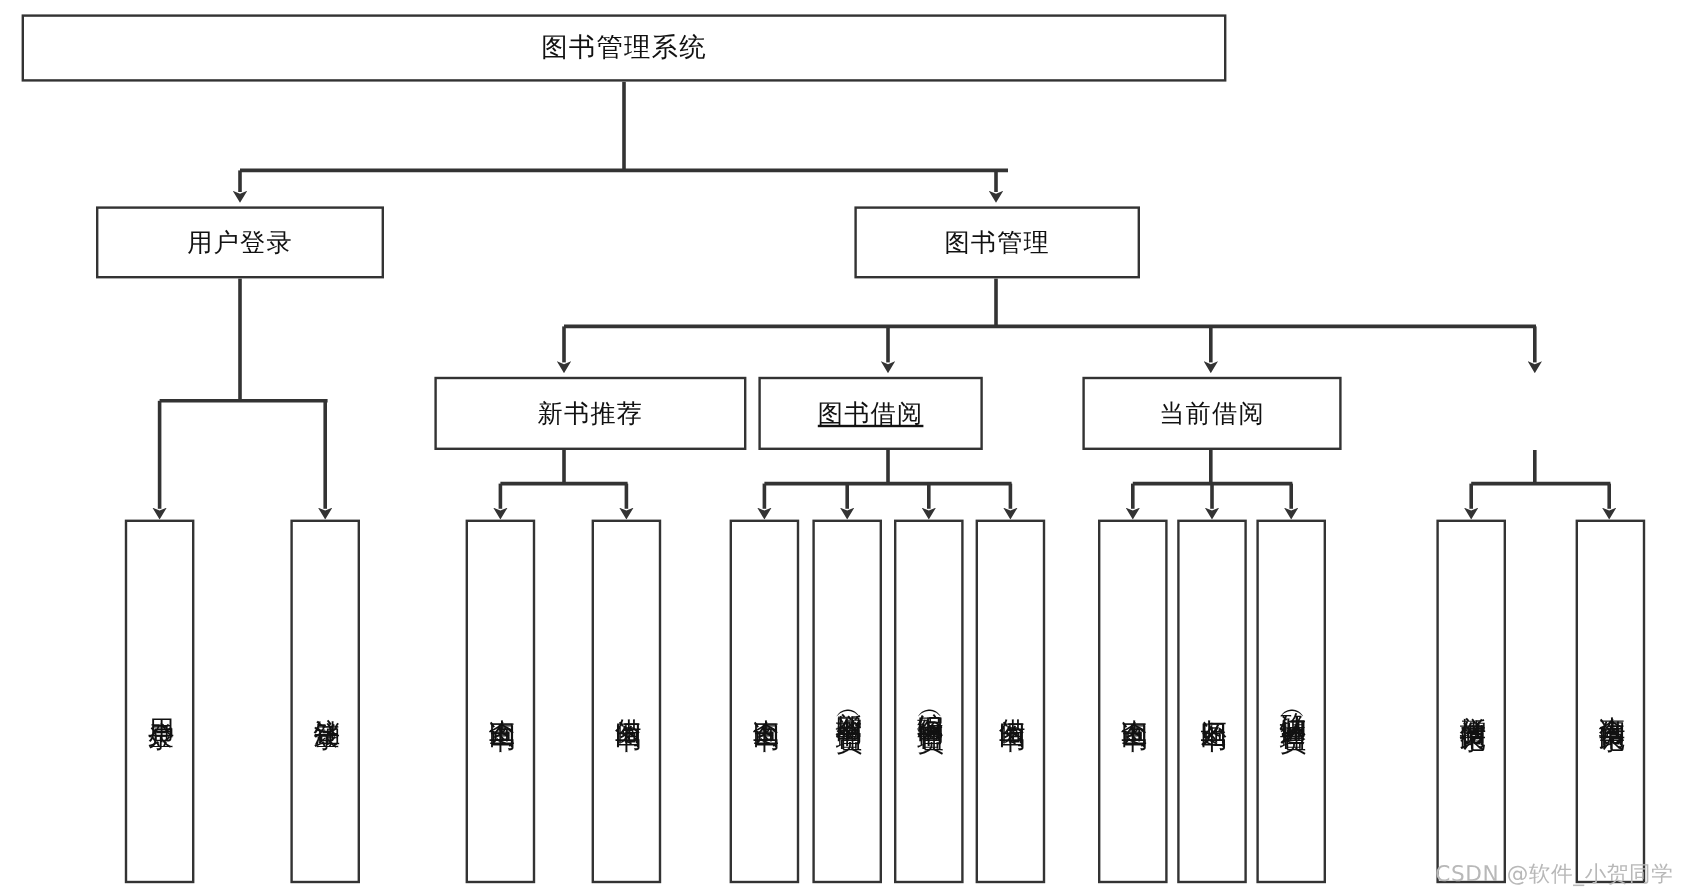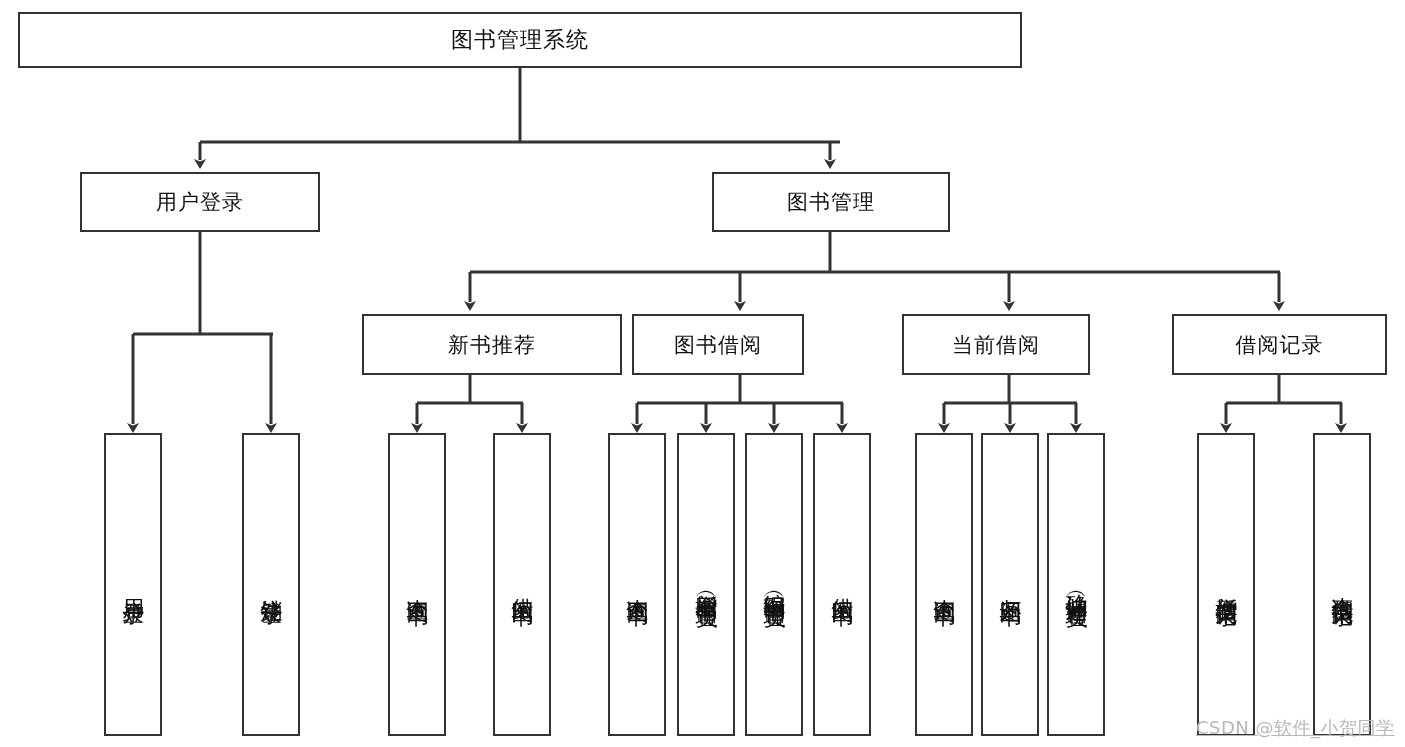--- a/index.html
+++ b/index.html
@@ -127,28 +127,25 @@
   <div class="node h-node" style="left:80px; top:172px; width:240px; height:60px;">
     <span>用户登录</span>
   </div>
   <div class="node h-node" style="left:712px; top:172px; width:238px; height:60px;text-align:right;">
     <span>图书管理</span>
   </div>
 
   <div class="node h-node" style="left:362px; top:314px; width:260px; height:61px;">
     <span>新书推荐</span>
   </div>
-  <div class="node h-node" style="left:632px; top:314px; width:172px; height:61px;">
+  <div class="node h-node" style="left:632px; top:314px; width:187px; height:61px;text-decoration:underline;">
     <span>图书借阅</span>
   </div>
-  <div class="node h-node" style="left:902px; top:314px; width:188px; height:61px;">
+  <div class="node h-node" style="left:902px; top:314px; width:216px; height:61px;">
     <span>当前借阅</span>
-  </div>
-  <div class="node h-node" style="left:1172px; top:314px; width:215px; height:61px;">
-    <span>借阅记录</span>
   </div>
 
   <div class="node v-node" style="left:104px; top:433px; width:58px; height:303px;">
     <span class="vtext">用户登录</span>
   </div>
   <div class="node v-node" style="left:242px; top:433px; width:58px; height:303px;">
     <span class="vtext">注销登录</span>
   </div>
 
   <div class="node v-node" style="left:388px; top:433px; width:58px; height:303px;">
@@ -181,15 +178,15 @@
     <span class="vtext">确认归还（管理员）</span>
   </div>
 
   <div class="node v-node" style="left:1197px; top:433px; width:58px; height:303px;">
     <span class="vtext">新增借阅记录</span>
   </div>
   <div class="node v-node" style="left:1313px; top:433px; width:58px; height:303px;">
     <span class="vtext">查询借阅记录</span>
   </div>
 
-  <div class="watermark" style="left:1196px; top:716px;text-decoration:underline;">CSDN @软件_小贺同学</div>
+  <div class="watermark" style="left:1196px; top:716px;">CSDN @软件_小贺同学</div>
 
 </div>
 
 </body></html>

